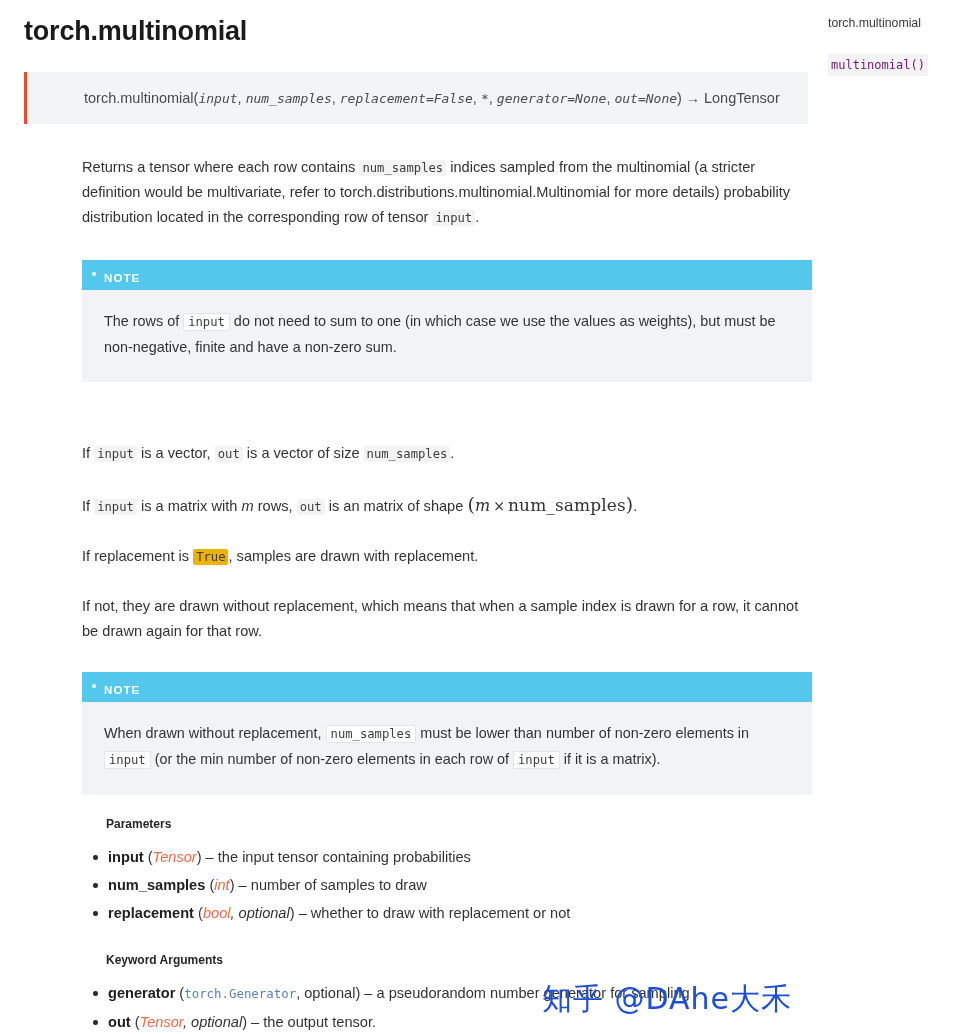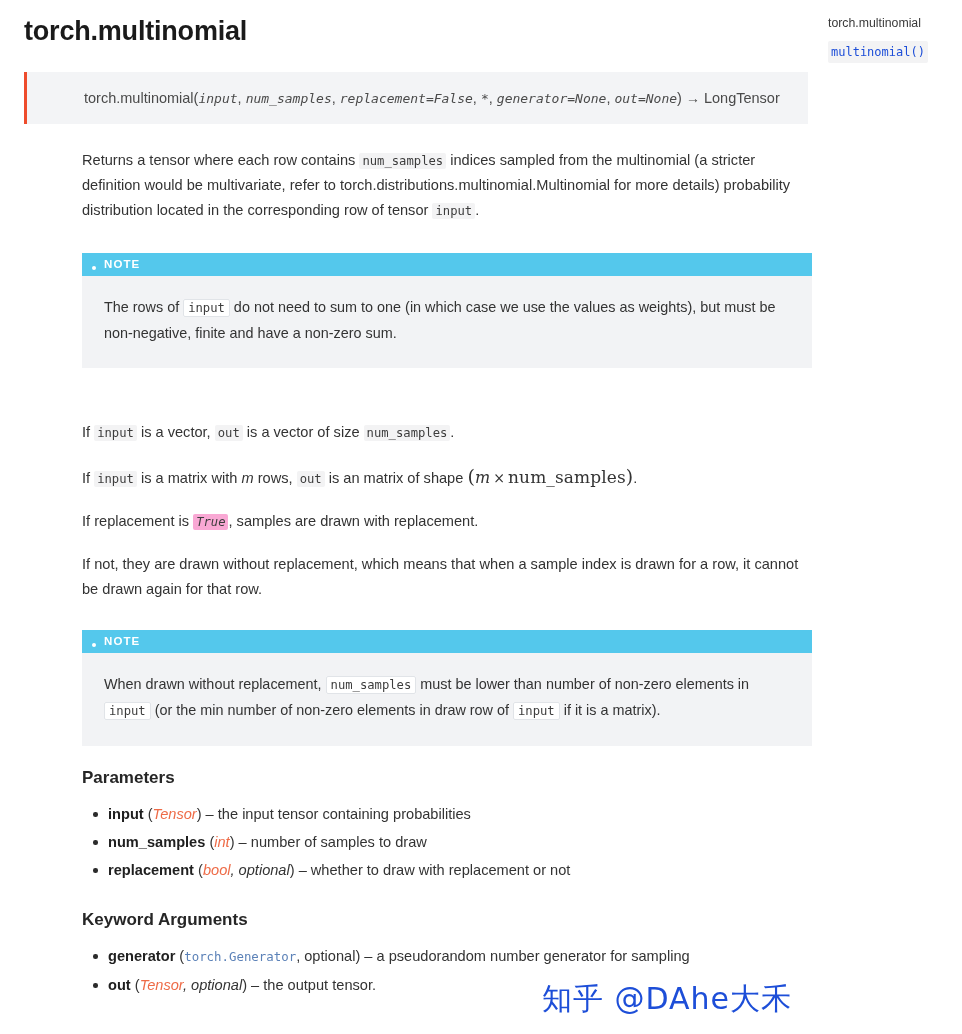--- a/index.html
+++ b/index.html
@@ -67,21 +67,21 @@
     font-style: italic;
     font-family: "DejaVu Sans Mono", monospace;
     font-size: 13px;
     color: #4a4a4a;
   }
   .sig .punc { color: #4a4a4a; }
   .sig .arrow { font-size: 14px; }
   .sig .rettype { color: #4a4a4a; }
 
   
-  .body-block { margin-left: 82px; width: 726px; }
+  .body-block { margin-left: 82px; width: 726px; margin-top: 7px; }
   p.para {
     margin: 0 0 0 0;
     font-size: 14.6px;
     line-height: 24.4px;
     color: #333333;
   }
   .gap-21 { height: 21px; }
   .gap-18 { height: 18px; }
 
   code.cs {
@@ -89,25 +89,24 @@
     font-size: 12.2px;
     background: #f3f3f4;
     color: #3d3d3d;
     padding: 1px 3px;
     border-radius: 2px;
     white-space: pre;
   }
   code.cs-true {
     font-family: "DejaVu Sans Mono", monospace;
     font-size: 12.2px;
-    background: #f9a8d4;
+    background: #eab308;
     color: #3d3d3d;
     padding: 1px 3px;
     border-radius: 2px;
-    font-style: italic;
   }
 
   
   .math {
     font-family: "DejaVu Serif", serif;
     font-size: 17px;
     letter-spacing: 0.1px;
   }
   .math .mi { font-style: italic; font-size: 16px; }
   .math .mop { font-style: normal; font-size: 14px; padding: 0 3px; }
@@ -119,23 +118,23 @@
     width: 730px;
     margin-left: 82px;
     background: #f2f3f5;
   }
   .note-header {
     background: #54c8ec;
     color: #ffffff;
     font-size: 11.5px;
     font-weight: bold;
     letter-spacing: 1.1px;
-    padding: 5px 0 6px 10px;
+    padding: 12px 0 6px 10px;
     display: flex;
-    align-items: flex-end;
+    align-items: flex-start;
   }
   .note-bullet {
     width: 4px;
     height: 4px;
     border-radius: 50%;
     background: #ffffff;
     display: inline-block;
     margin-right: 8px;
     flex: 0 0 auto;
   }
@@ -147,22 +146,22 @@
   }
   .note-body code.cs {
     background: #ffffff;
     border: 1px solid #e1e4e8;
     padding: 1px 4px;
     border-radius: 2px;
   }
 
   
   .field-title {
-    margin-left: 82px;
-    font-size: 17px;
+    margin-left: 106px;
+    font-size: 12px;
     font-weight: bold;
     color: #262626;
   }
   ul.field-list {
     margin: 12px 0 0 0;
     padding: 0 0 0 108px;
     list-style: none;
   }
   ul.field-list li {
     position: relative;
@@ -194,24 +193,25 @@
     font-size: 12.3px;
     line-height: 18px;
     color: #3a3a3a;
     margin-bottom: 9px;
     display: block;
   }
   .toc-code {
     font-family: "DejaVu Sans Mono", monospace;
     font-size: 12px;
     background: #f3f3f4;
-    color: #1d4ed8;
+    color: #701a75;
     padding: 2px 3px;
     border-radius: 2px;
     display: inline-block;
+    margin-top: 13px;
   }
 
   
   .watermark {
     position: absolute;
     right: 16px;
     bottom: 14px;
     font-size: 30px;
     color: #1d4ed8;
     font-family: "DejaVu Sans", sans-serif;
@@ -280,21 +280,21 @@
       <p class="para">If not, they are drawn without replacement, which means that when a sample index is drawn for a row, it cannot be drawn again for that row.</p>
     </div>
 
     <div style="height:29px"></div>
 
     <div class="note">
       <div class="note-header">
         <span class="note-bullet"></span>
         <span>NOTE</span>
       </div>
-      <div class="note-body"><span>When drawn without replacement, </span><code class="cs">num_samples</code><span> must be lower than number of non-zero elements in </span><code class="cs">input</code><span> (or the min number of non-zero elements in draw row of </span><code class="cs">input</code><span> if it is a matrix).</span></div>
+      <div class="note-body"><span>When drawn without replacement, </span><code class="cs">num_samples</code><span> must be lower than number of non-zero elements in </span><code class="cs">input</code><span> (or the min number of non-zero elements in each row of </span><code class="cs">input</code><span> if it is a matrix).</span></div>
     </div>
 
     <div style="height:22px"></div>
 
     <div class="field-title">Parameters</div>
     <ul class="field-list">
       <li><span class="pname-b">input</span><span> (</span><span class="ptype">Tensor</span><span>)</span><span> – the input tensor containing probabilities</span></li>
       <li><span class="pname-b">num_samples</span><span> (</span><span class="ptype">int</span><span>)</span><span> – number of samples to draw</span></li>
       <li><span class="pname-b">replacement</span><span> (</span><span class="ptype">bool</span><span class="popt">, optional</span><span>)</span><span> – whether to draw with replacement or not</span></li>
     </ul>

